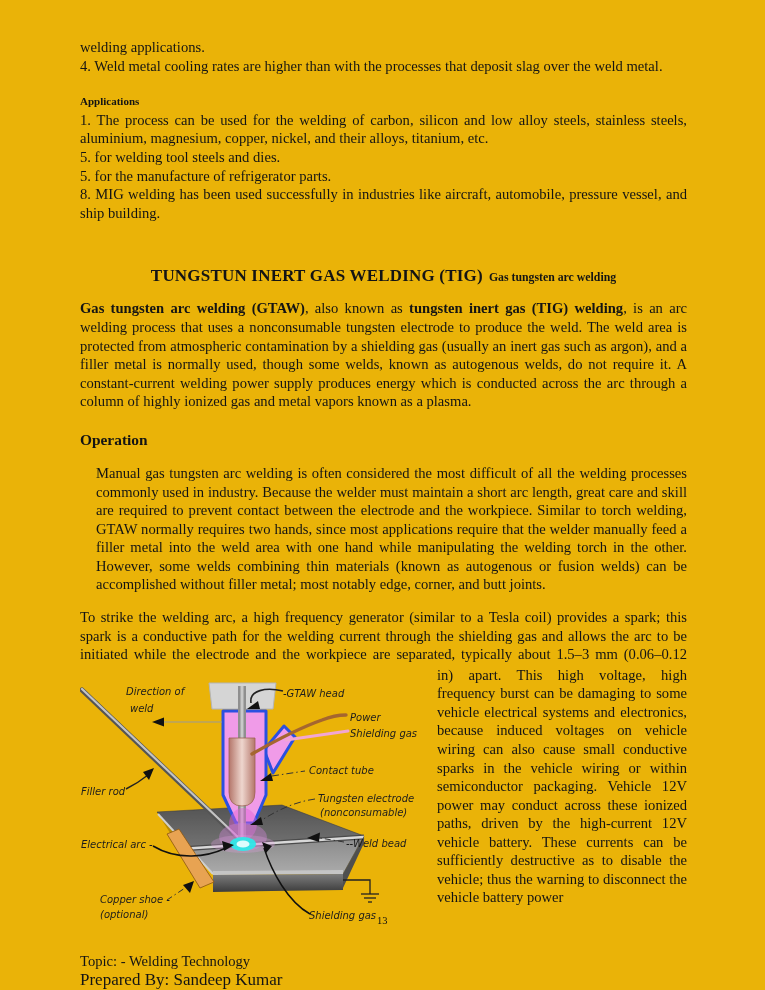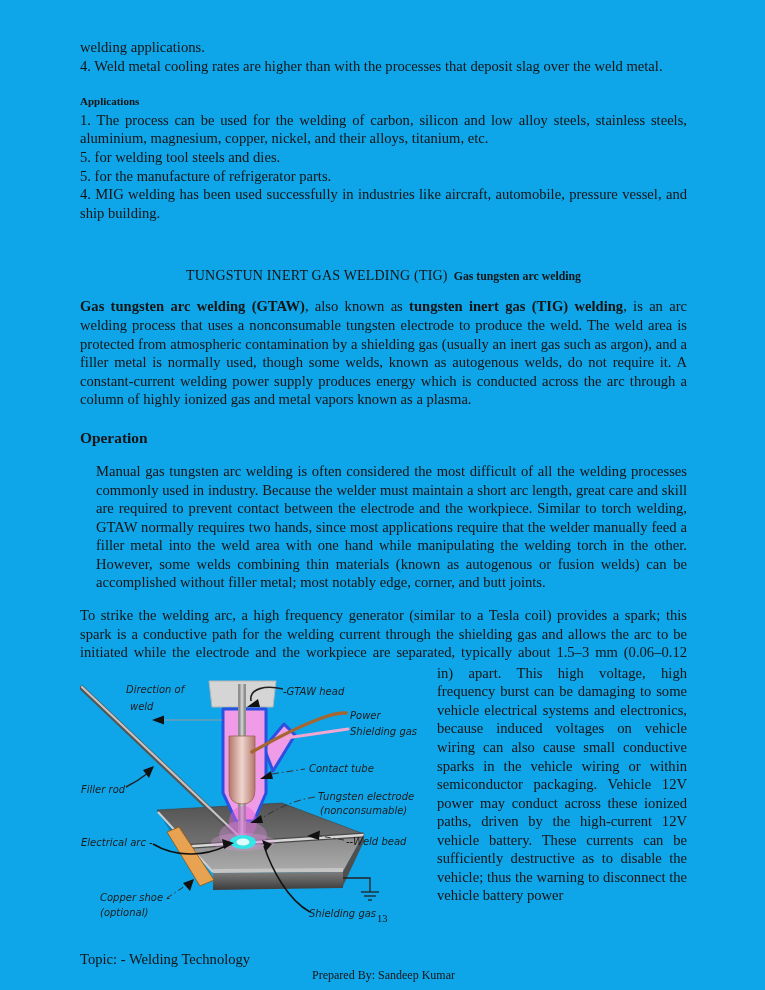--- a/index.html
+++ b/index.html
@@ -1,56 +1,56 @@
 <!DOCTYPE html>
 <html><head>
 <meta charset="utf-8">
 <style>
   html,body { margin:0; padding:0; background:#ffffff; }
   .page {
-    width:765px; height:990px; background:#0ea5e9; position:relative;
+    width:765px; height:990px; background:#eab308; position:relative;
     box-sizing:border-box; padding:38px 78px 0 80px; overflow:hidden;
     font-family:"Liberation Serif", serif; color:#141414;
   }
   .bodytext { font-size:14.6px; line-height:18.6px; text-align:justify; margin:0; }
   .topline  { font-size:14.6px; line-height:18.6px; }
   .apps-head { font-size:11px; font-weight:bold; margin:17px 0 0 0; line-height:18.6px; }
   .item { font-size:14.6px; line-height:18.6px; text-align:justify; margin:0; }
   .title-row { text-align:center; margin-top:44px; white-space:nowrap; }
-  .title-main { font-size:14px; font-weight:normal; letter-spacing:0.2px; }
+  .title-main { font-size:17px; font-weight:bold; letter-spacing:0.2px; }
   .title-sub  { font-size:11.8px; font-weight:bold; margin-left:6px; }
   .op-head { font-size:15.4px; font-weight:bold; margin:19px 0 0 0; line-height:19px; }
   .mt13 { margin-top:13px; }
   .mt15 { margin-top:15px;margin-left:16px; }
   .mt14 { margin-top:14px; }
   .force-just { text-align:justify; text-align-last:justify; }
   .fig-row { display:flex; margin-top:2px; }
   .figure-box { width:357px; flex:none; padding-top:8px; }
   .col-text { width:252px; margin-left:auto; font-size:14.6px; line-height:18.55px; text-align:justify; }
   .footer1 { font-size:14.6px; margin-top:7px; }
-  .footer2 { font-size:12px; text-align:center; margin-top:0; }
+  .footer2 { font-size:17px; text-align:left; margin-top:0; }
   .flabel { font-family:"DejaVu Sans", sans-serif; font-style:italic; font-size:10px; fill:#1c1c1c; }
   .fpage  { font-family:"Liberation Serif", serif; font-size:10.5px; fill:#111; }
   b { font-weight:bold; }
 </style>
 </head>
 <body>
 
 <div class="page">
 
   <div>
     <div class="topline">welding applications.</div>
     <div class="topline">4. Weld metal cooling rates are higher than with the processes that deposit slag over the weld metal.</div>
   </div>
 
   <h3 class="apps-head">Applications</h3>
   <p class="item">1. The process can be used for the welding of carbon, silicon and low alloy steels, stainless steels, aluminium, magnesium, copper, nickel, and their alloys, titanium, etc.</p>
   <p class="item">5. for welding tool steels and dies.</p>
   <p class="item">5. for the manufacture of refrigerator parts.</p>
-  <p class="item">4. MIG welding has been used successfully in industries like aircraft, automobile, pressure vessel, and ship building.</p>
+  <p class="item">8. MIG welding has been used successfully in industries like aircraft, automobile, pressure vessel, and ship building.</p>
 
   <div class="title-row">
     <span class="title-main">TUNGSTUN INERT GAS WELDING (TIG)</span><span class="title-sub">Gas tungsten arc welding</span>
   </div>
 
   <p class="bodytext mt13"><b>Gas tungsten arc welding (GTAW)</b><span>, also known as </span><b>tungsten inert gas (TIG) welding</b><span>, is an arc welding process that uses a nonconsumable tungsten electrode to produce the weld. The weld area is protected from atmospheric contamination by a shielding gas (usually an inert gas such as argon), and a filler metal is normally used, though some welds, known as autogenous welds, do not require it. A constant-current welding power supply produces energy which is conducted across the arc through a column of highly ionized gas and metal vapors known as a plasma.</span></p>
 
   <h2 class="op-head">Operation</h2>
 
   <p class="bodytext mt15">Manual gas tungsten arc welding is often considered the most difficult of all the welding processes commonly used in industry. Because the welder must maintain a short arc length, great care and skill are required to prevent contact between the electrode and the workpiece. Similar to torch welding, GTAW normally requires two hands, since most applications require that the welder manually feed a filler metal into the weld area with one hand while manipulating the welding torch in the other. However, some welds combining thin materials (known as autogenous or fusion welds) can be accomplished without filler metal; most notably edge, corner, and butt joints.</p>

